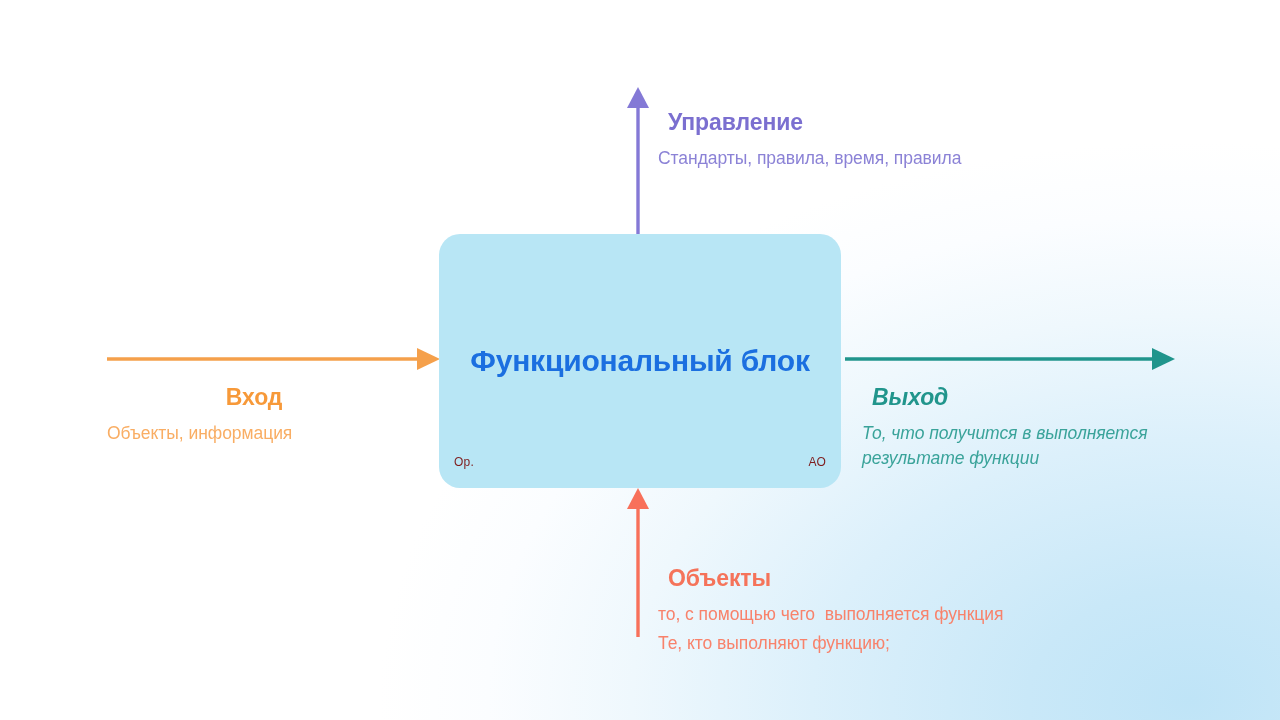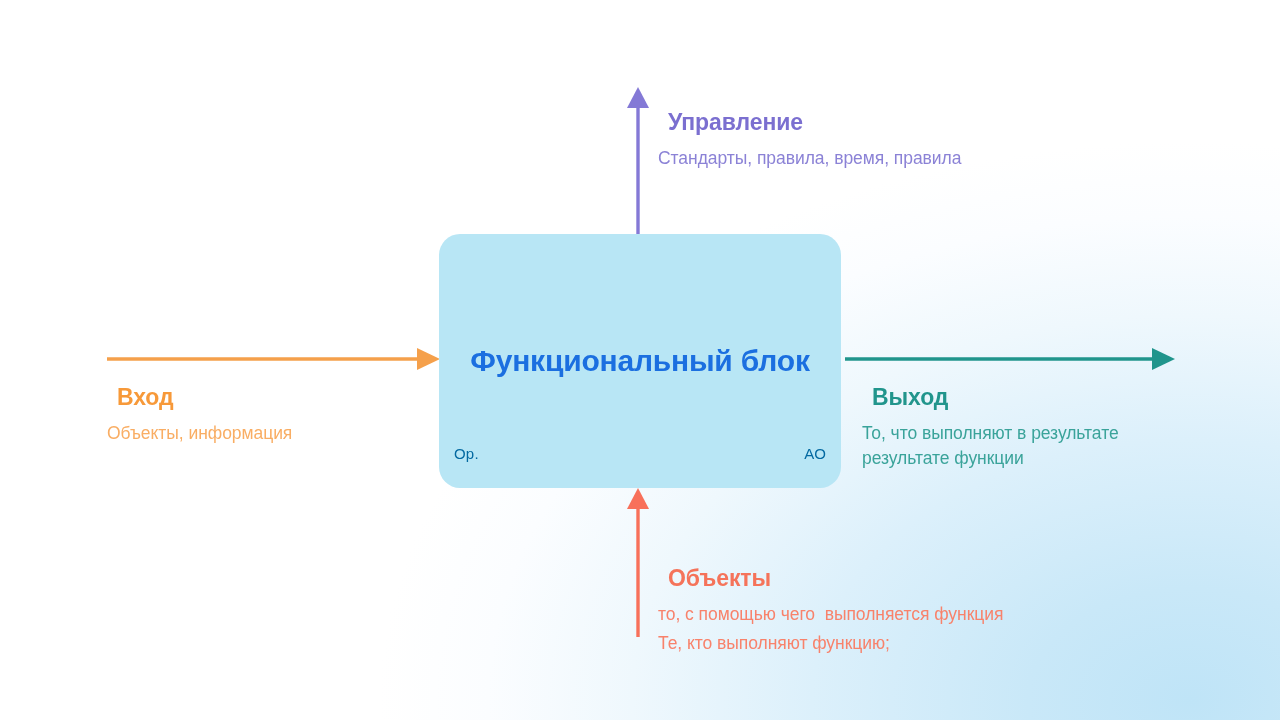--- a/index.html
+++ b/index.html
@@ -62,23 +62,23 @@
     font-size: 30px;
     font-weight: bold;
     line-height: 1.27;
     color: #1b6fe0;
     letter-spacing: -0.2px;
     padding: 16px 14px;
     box-sizing: border-box;
   }
   .corner-label {
     position: absolute;
-    bottom: 26px;
-    font-size: 15px;
-    color: #0369a1;
+    bottom: 19px;
+    font-size: 12px;
+    color: #7f1d1d;
     letter-spacing: 0.2px;
   }
   .corner-label.left  { left: 15px; }
   .corner-label.right { right: 15px; }
 
   
   .label-group {
     position: absolute;
   }
   .label-title {
@@ -96,26 +96,26 @@
     line-height: 1.43;
     white-space: pre;
   }
 
   
   #label-control       { left: 658px; top: 99px; }
   #label-control .label-title { color: #7b6fd0; }
   #label-control .label-sub   { color: #8b82d6; margin-top: 4px; }
 
   
-  #label-input         { left: 107px; top: 374px; }
+  #label-input         { left: 107px; top: 374px; text-align: right; }
   #label-input .label-title { color: #f79939; }
   #label-input .label-sub   { color: #f9ad63; margin-top: 4px; }
 
   
-  #label-output        { left: 862px; top: 374px; }
+  #label-output        { left: 862px; top: 374px; font-style: italic; }
   #label-output .label-title { color: #21958c; }
   #label-output .label-sub   { color: #3aa39a; margin-top: 4px; }
 
   
   #label-mechanism     { left: 658px; top: 555px; }
   #label-mechanism .label-title { color: #f5735a; }
   #label-mechanism .label-sub   { color: #f8826b; margin-top: 4px; }
 </style>
 </head>
 <body>
@@ -156,21 +156,21 @@
     <div class="label-sub">Стандарты, правила, время, правила</div>
   </div>
 
   <div class="label-group" id="label-input">
     <div class="label-title">Вход</div>
     <div class="label-sub">Объекты, информация</div>
   </div>
 
   <div class="label-group" id="label-output">
     <div class="label-title">Выход</div>
-    <div class="label-sub">То, что выполняют в результате</div>
+    <div class="label-sub">То, что получится в выполняется</div>
     <div class="label-sub" style="margin-top:0;">результате функции</div>
   </div>
 
   <div class="label-group" id="label-mechanism">
     <div class="label-title">Объекты</div>
     <div class="label-sub" style="margin-top:0;">то, с помощью чего  выполняется функция</div>
     <div class="label-sub">Те, кто выполняют функцию;</div>
   </div>
 
 </div>

